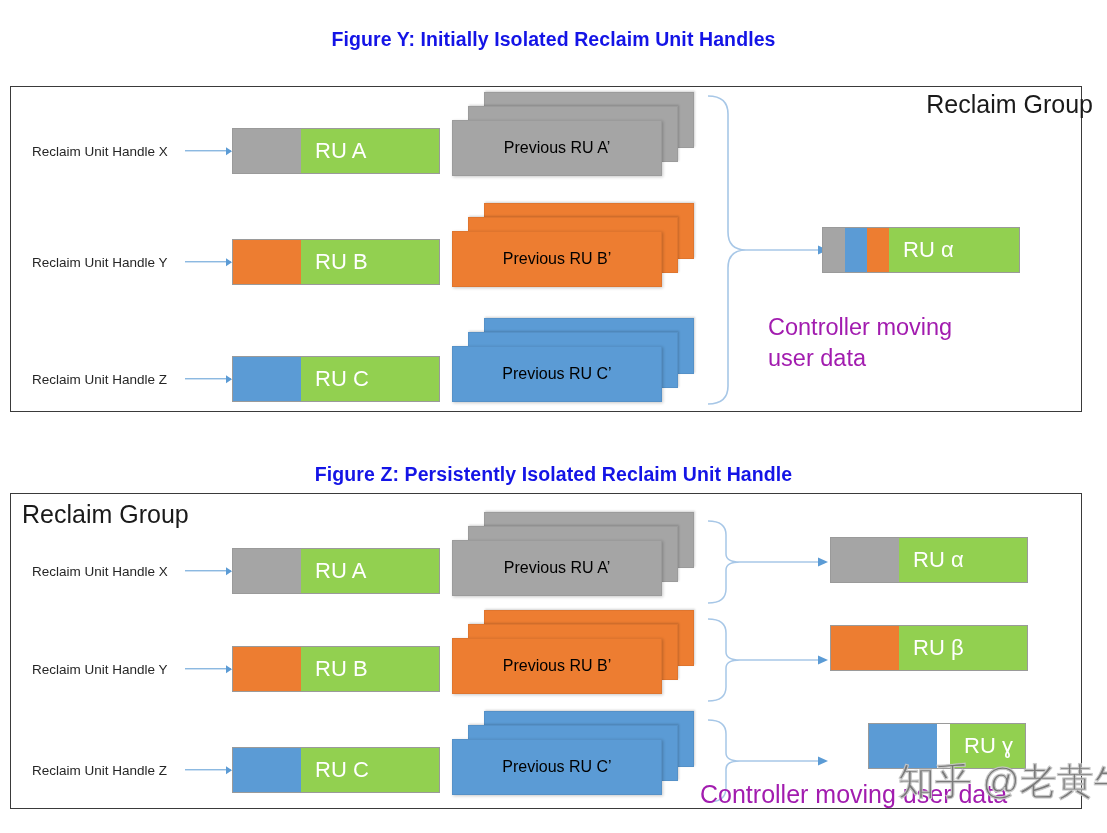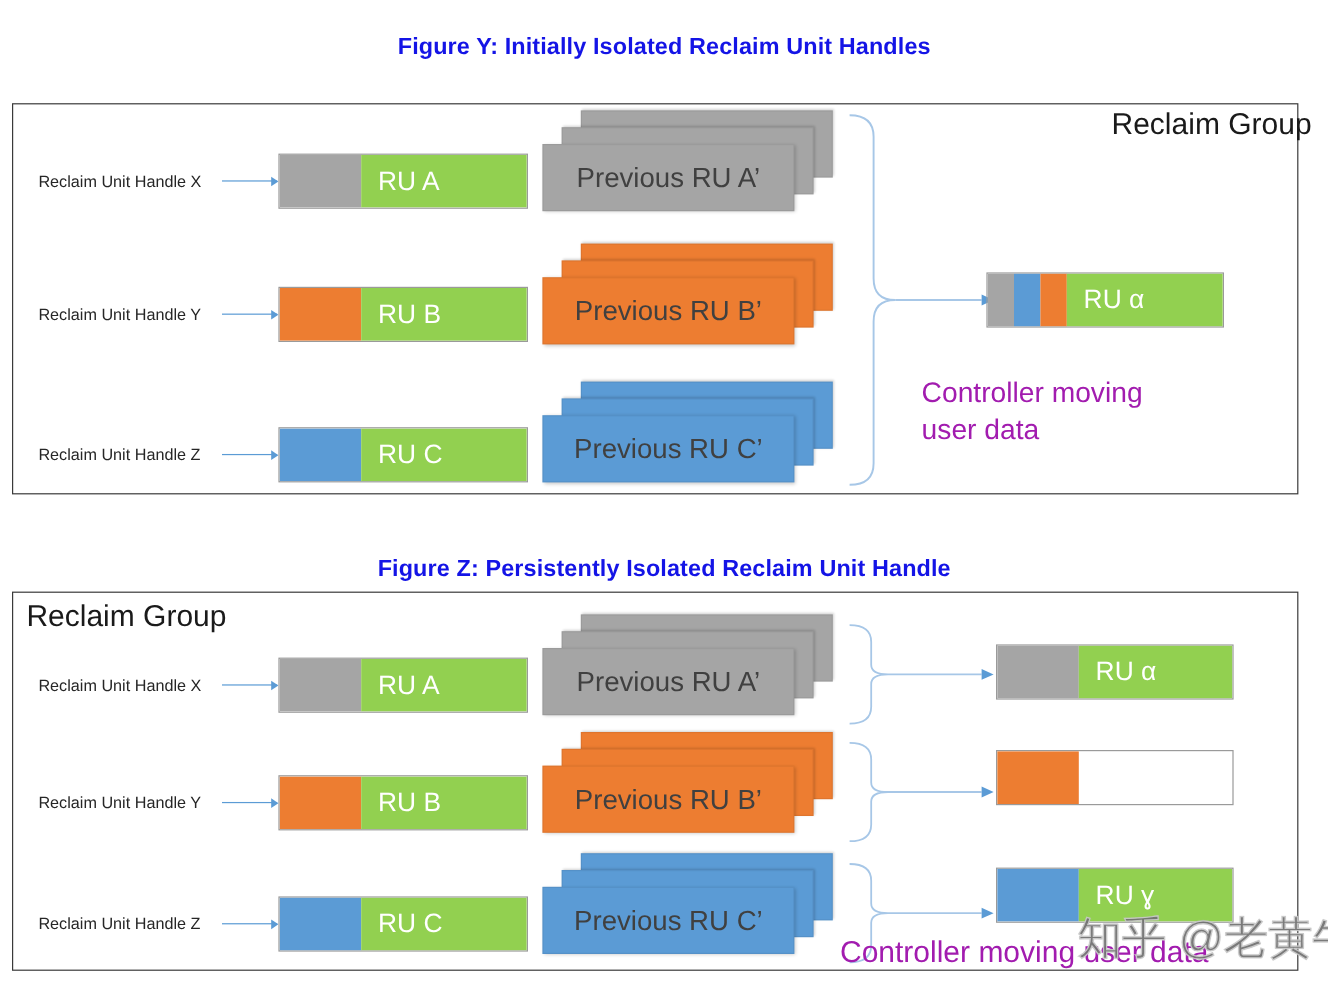--- a/index.html
+++ b/index.html
@@ -50,21 +50,21 @@
   .seg-label{
     flex:1 1 auto;display:flex;align-items:center;
     color:#fff;font-size:22px;padding-left:14px;white-space:nowrap;
   }
 
   
   .stack{position:absolute;}
   .stack .card{
     position:absolute;box-sizing:border-box;
     display:flex;align-items:center;justify-content:center;
-    color:#404040;font-size:23px;white-space:nowrap;
+    color:#000000;font-size:16px;white-space:nowrap;
     border:1px solid rgba(0,0,0,.06);
   }
   .stack .card.back{box-shadow:1px -1px 2px rgba(0,0,0,.18);}
   .stack .card.front{box-shadow:1px 1px 3px rgba(0,0,0,.22);}
   .connector{position:absolute;}
 
   .note{position:absolute;font-size:23.5px;color:#a21caf;line-height:1.32;white-space:pre-line;}
   #note-y{left:768px;top:312px;}
   #note-z{left:700px;top:778px;font-size:25px;}
 
@@ -175,38 +175,39 @@
   <div class="card back" style="left:16px;top:14px;width:210px;height:56px;background:#ED7D31;"></div>
   <div class="card front" style="left:0px;top:28px;width:210px;height:56px;background:#ED7D31;">Previous RU B’</div>
 </div>
 <svg class="connector" style="left:706px;top:616px;width:130px;height:88px;" viewBox="0 0 130 88">
   <path d="M 2 3 Q 20 3 20 17 L 20 36 Q 20 44 34 44 Q 20 44 20 52 L 20 71 Q 20 85 2 85" fill="none" stroke="#A7C7E7" stroke-width="1.5"></path>
   <line x1="34" y1="44" x2="112" y2="44" stroke="#A7C7E7" stroke-width="1.5"></line>
   <polygon points="112,39.5 122,44 112,48.5" fill="#5B9BD5"></polygon>
 </svg>
 <div class="bar" style="left:830px;top:625px;width:198px;height:46px;">
   <div class="seg" style="width:68px;background:#ED7D31;"></div>
+  <div class="seg seg-label" style="background:#92D050;">RU β</div>
 </div>
 
 <div class="handle-label" style="left:32px;top:770px;">Reclaim Unit Handle Z</div>
 <div class="lead" style="left:185px;top:770px;width:46px;"></div>
 <div class="bar" style="left:232px;top:747px;width:208px;height:46px;">
   <div class="seg" style="width:68px;background:#5B9BD5;"></div>
   <div class="seg seg-label" style="background:#92D050;">RU C</div>
 </div>
 <div class="stack" style="left:452px;top:711px;width:248px;height:84px;">
   <div class="card back" style="left:32px;top:0px;width:210px;height:56px;background:#5B9BD5;"></div>
   <div class="card back" style="left:16px;top:14px;width:210px;height:56px;background:#5B9BD5;"></div>
   <div class="card front" style="left:0px;top:28px;width:210px;height:56px;background:#5B9BD5;">Previous RU C’</div>
 </div>
 <svg class="connector" style="left:706px;top:717px;width:130px;height:88px;" viewBox="0 0 130 88">
   <path d="M 2 3 Q 20 3 20 17 L 20 36 Q 20 44 34 44 Q 20 44 20 52 L 20 71 Q 20 85 2 85" fill="none" stroke="#A7C7E7" stroke-width="1.5"></path>
   <line x1="34" y1="44" x2="112" y2="44" stroke="#A7C7E7" stroke-width="1.5"></line>
   <polygon points="112,39.5 122,44 112,48.5" fill="#5B9BD5"></polygon>
 </svg>
-<div class="bar" style="left:830px;top:723px;width:198px;height:46px;">
+<div class="bar" style="left:868px;top:723px;width:158px;height:46px;gap:13px;">
   <div class="seg" style="width:68px;background:#5B9BD5;"></div>
   <div class="seg seg-label" style="background:#92D050;">RU ɣ</div>
 </div>
 
 <div class="note" id="note-z">Controller moving user data</div>
 
 <div class="watermark">知乎 @老黄牛</div>
 
 </body></html>

